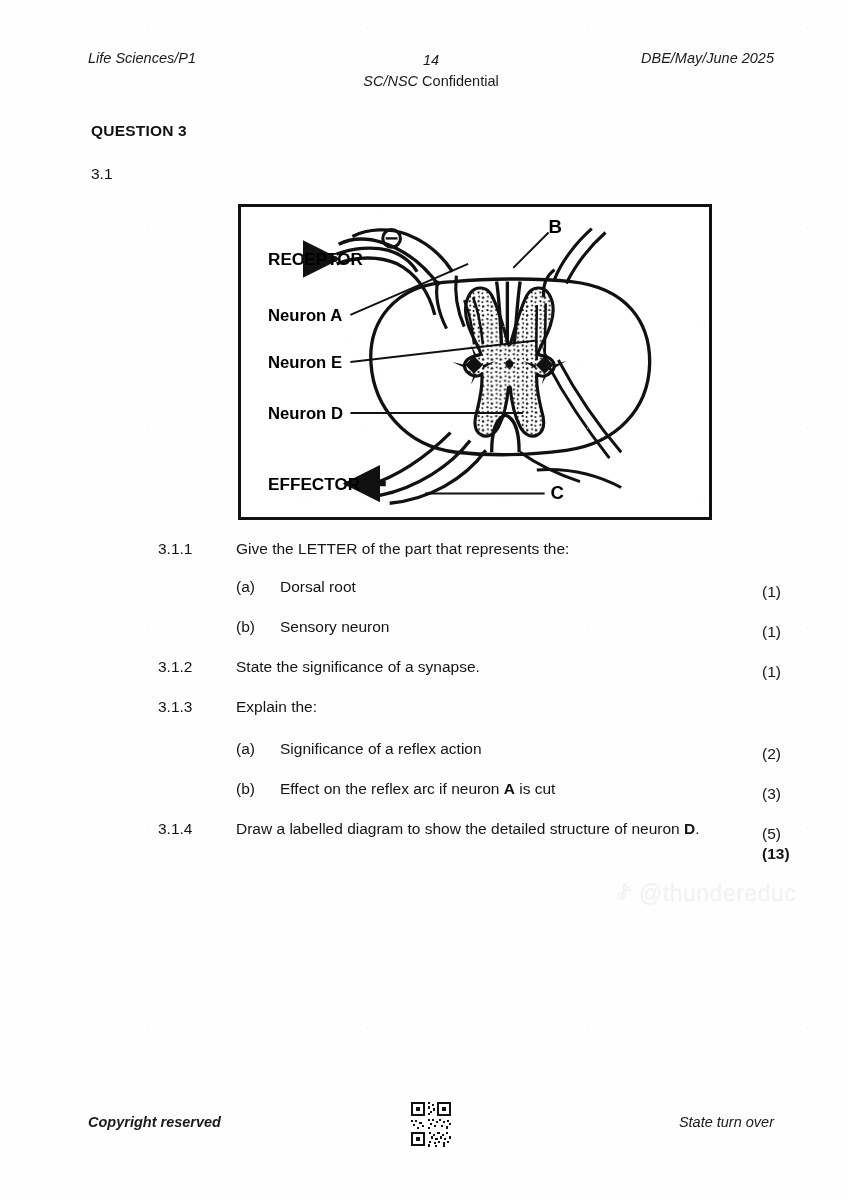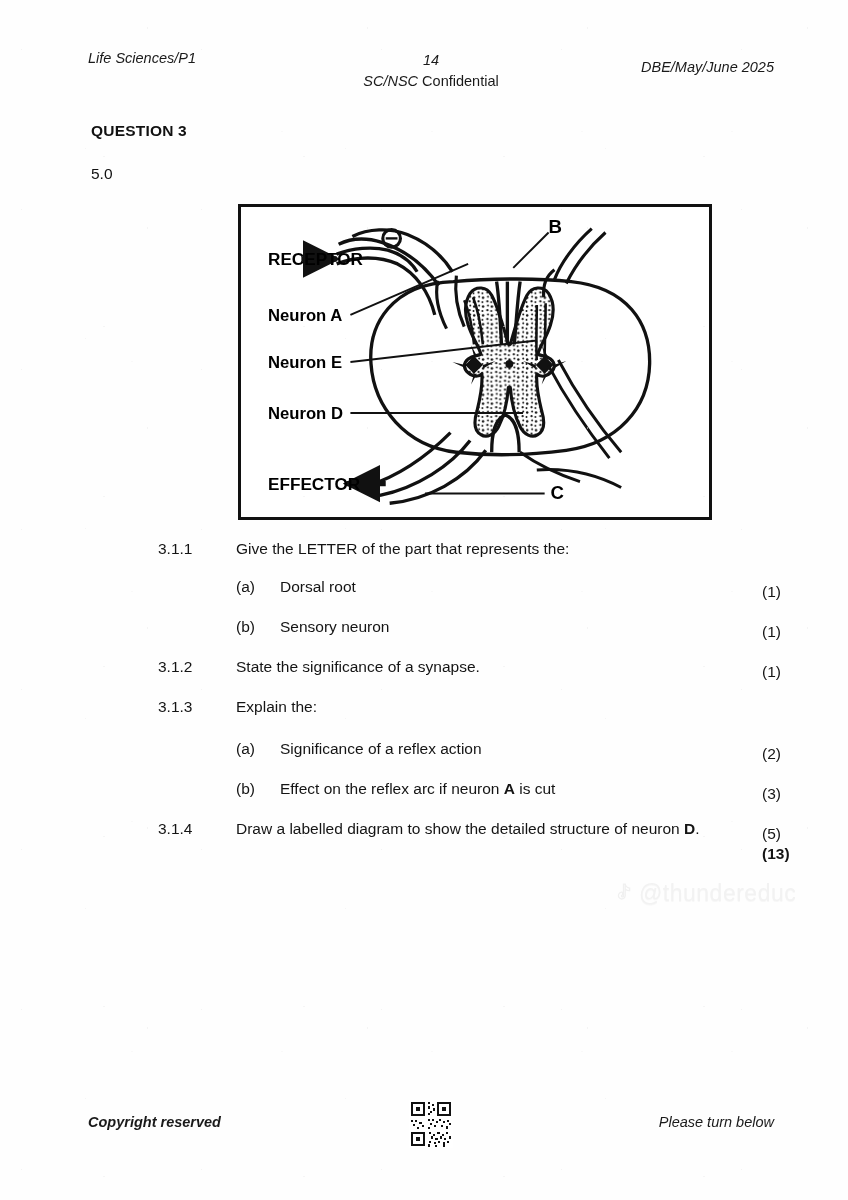--- a/index.html
+++ b/index.html
@@ -49,21 +49,21 @@
     white-space: nowrap;
   }
   .hdr-center .pg { display: block; }
   .hdr-center .conf-up {
     font-style: normal;
     margin-top: 29px;
   }
   .hdr-right {
     position: absolute;
     right: 0;
-    top: 9px;
+    top: 0;
     white-space: nowrap;
   }
 
   
   .q-title {
     position: absolute;
     left: 91px;
     top: 122px;
     font-size: 15.5px;
     font-weight: bold;
@@ -180,21 +180,21 @@
     <div class="hdr-left">Life Sciences/P1</div>
     <div class="hdr-center">
       <span class="pg">14</span>
       <span>SC/NSC</span><span class="conf-up"> Confidential</span>
     </div>
     <div class="hdr-right">DBE/May/June 2025</div>
   </div>
 
   <div class="q-title">QUESTION 3</div>
 
-  <div class="intro-num">5.0</div>
+  <div class="intro-num">3.1</div>
 
   <div class="fig">
     <svg viewBox="0 0 474 316" xmlns="http://www.w3.org/2000/svg">
       <defs>
         <pattern id="stipple" width="9" height="9" patternUnits="userSpaceOnUse">
           <rect width="9" height="9" fill="#ffffff"></rect>
           <circle cx="2.2" cy="2.4" r="1.25" fill="#111"></circle>
           <circle cx="6.6" cy="6.2" r="1.15" fill="#111"></circle>
           <circle cx="7.2" cy="1.6" r="1.0" fill="#111"></circle>
           <circle cx="1.5" cy="7.0" r="1.0" fill="#111"></circle>
@@ -424,17 +424,17 @@
             <rect x="12.4" y="21" width="1.1" height="1.1"></rect>
           <rect x="14.6" y="20.4" width="1.1" height="1.1"></rect>
             <rect x="16.8" y="21.2" width="1.1" height="1.1"></rect>
             <rect x="19" y="20.6" width="1.1" height="1.1"></rect>
           <rect x="9.5" y="22.2" width="1.1" height="1.1"></rect>
             <rect x="13" y="22.4" width="1.1" height="1.1"></rect>
             <rect x="17" y="22.6" width="1.1" height="1.1"></rect>
         </g>
       </svg>
     </div>
-    <div class="ftr-right">Please turn below</div>
+    <div class="ftr-right">State turn over</div>
   </div>
 
   <div class="speckle"></div>
 </div>
 
 </body></html>

